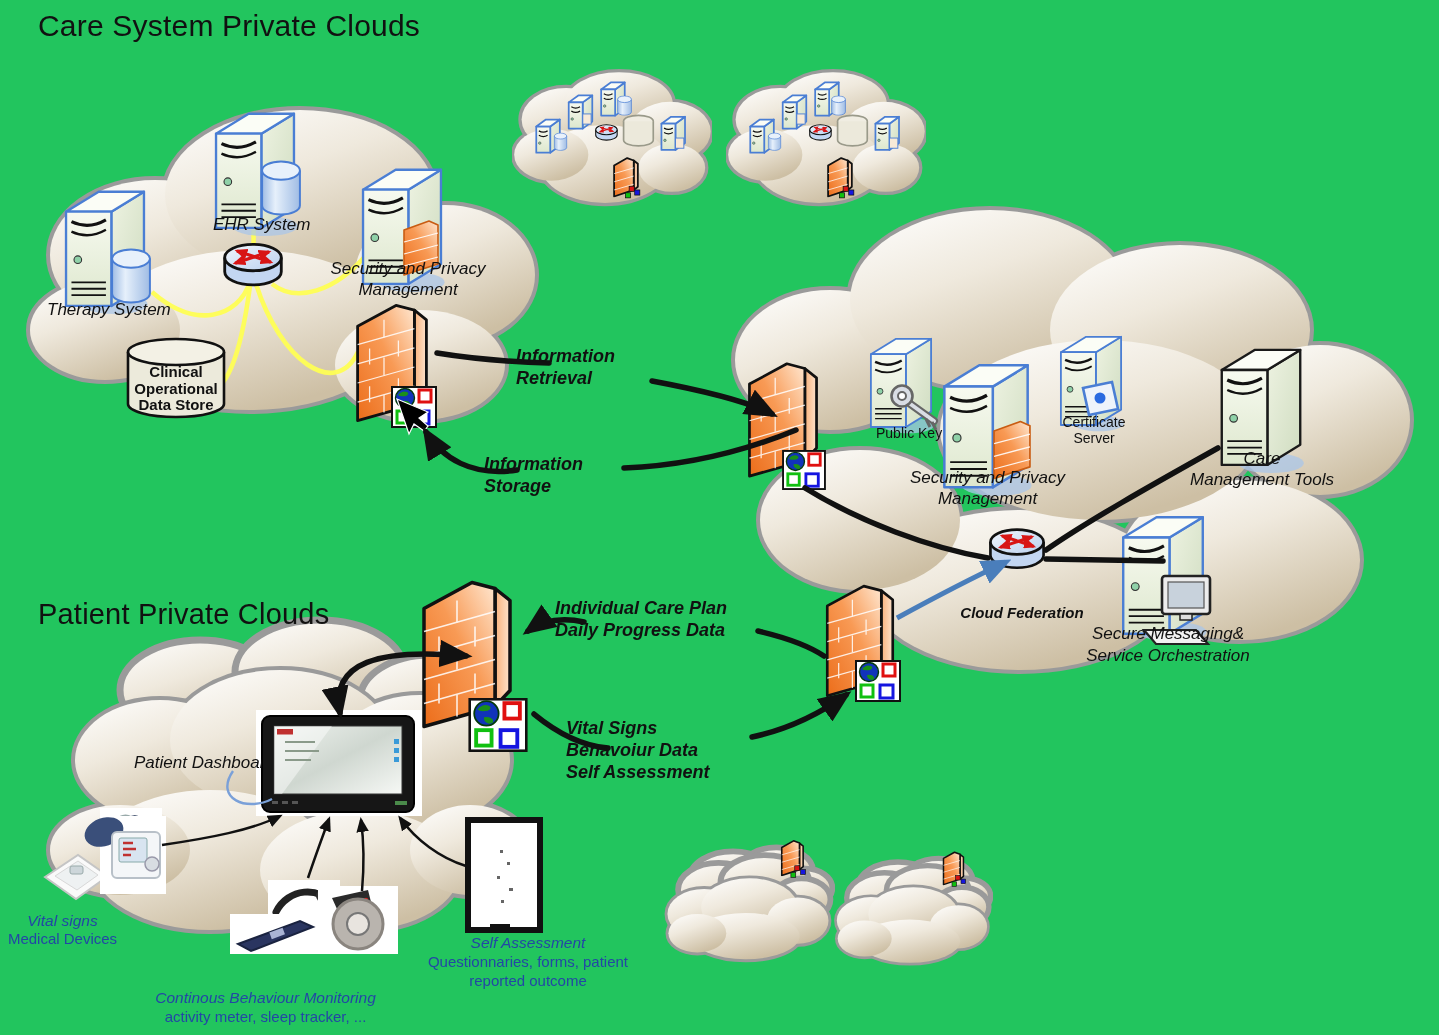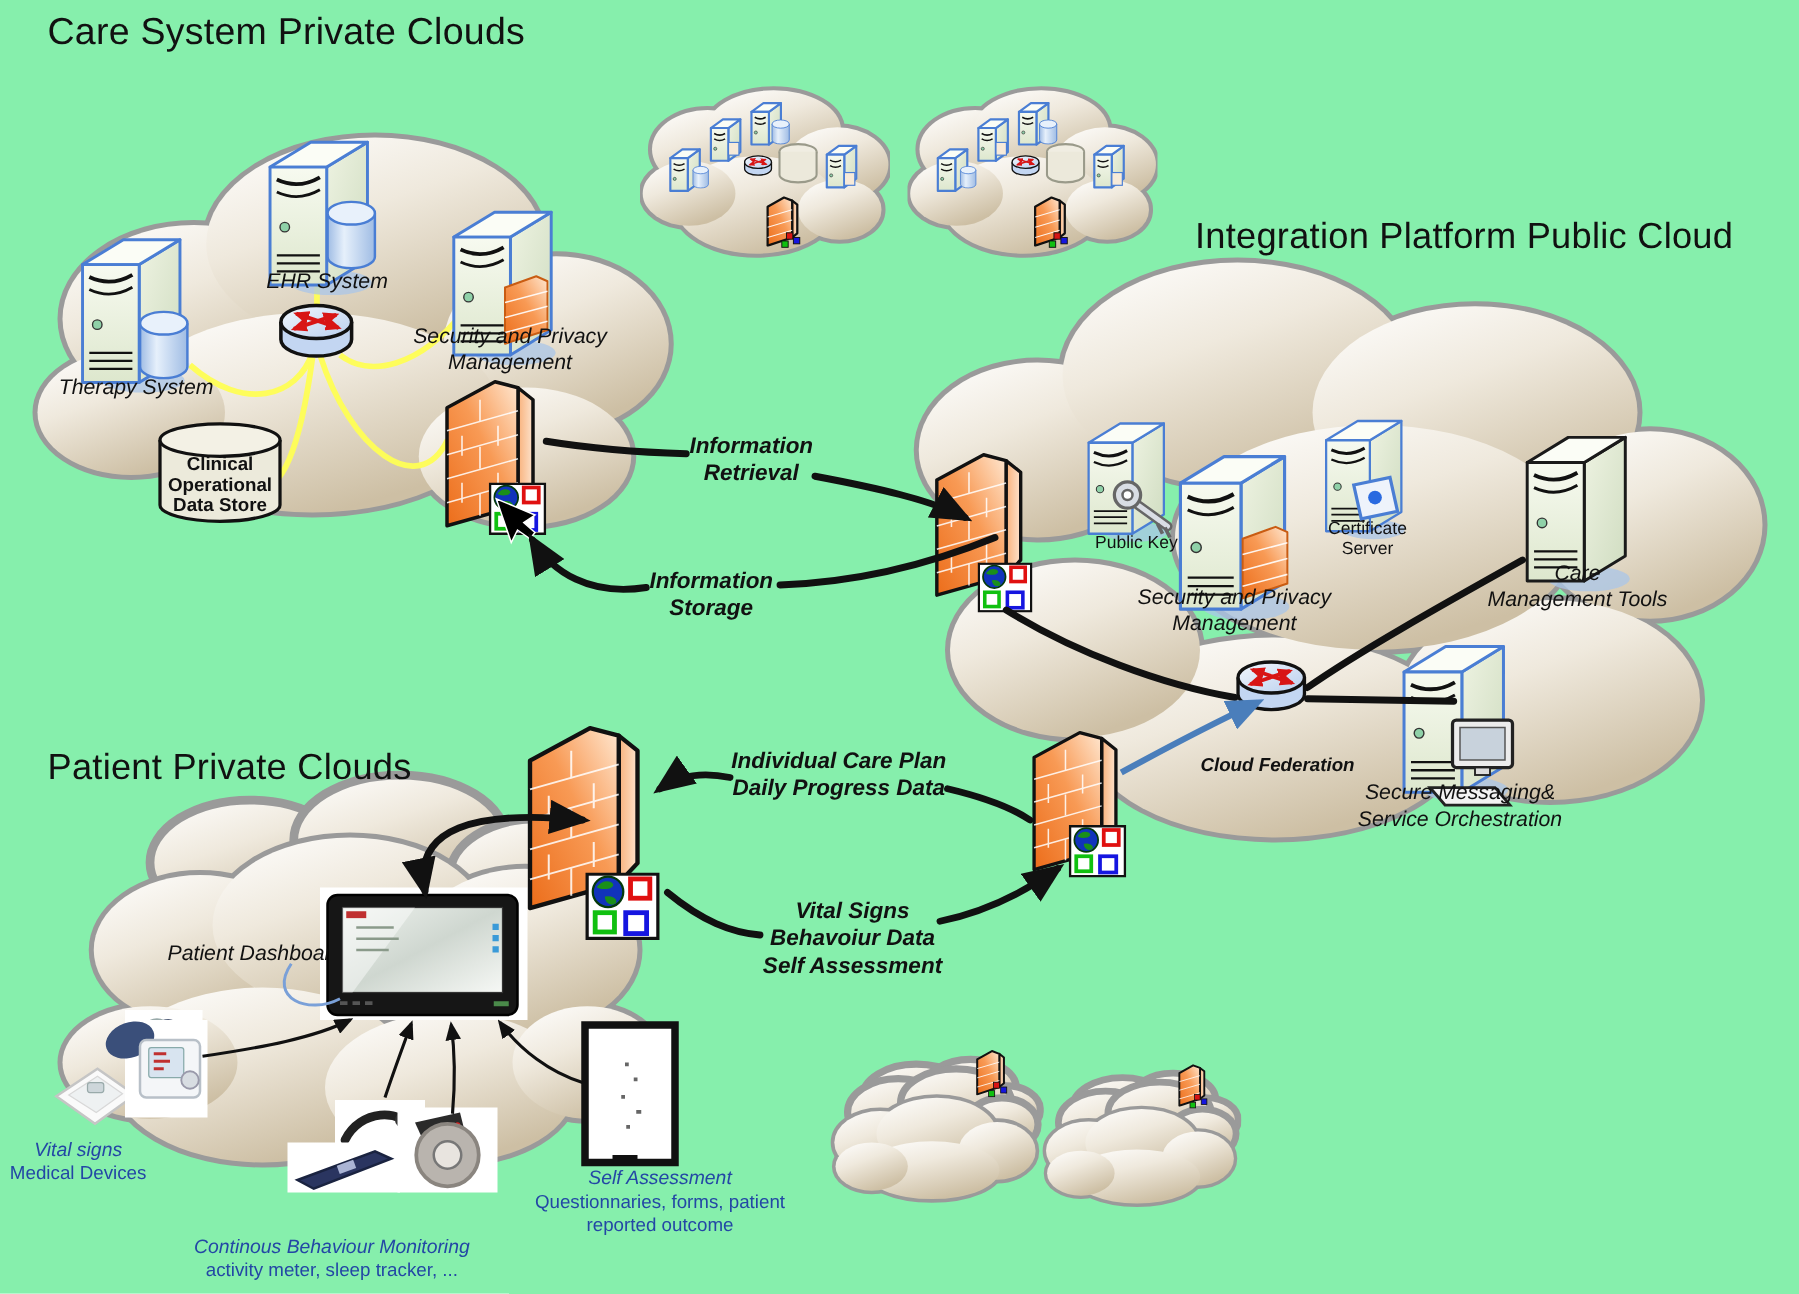--- a/index.html
+++ b/index.html
@@ -1,24 +1,24 @@
 <!DOCTYPE html>
 <html><head>
 <meta charset="utf-8">
 <style>
   html,body{margin:0;padding:0;background:#fff;}
-  .stage{position:relative;width:1439px;height:1035px;background:#86efac;
+  .stage{position:relative;width:1439px;height:1035px;background:#22c55e;
          font-family:"Liberation Sans",sans-serif;overflow:hidden;}
   .stage > svg{position:absolute;left:0;top:0;}
   .lbl{position:absolute;color:#111;white-space:pre-line;line-height:1.18;}
   .c{text-align:center;}
   .title{font-size:30px;letter-spacing:.2px;}
   .srv{font-size:17px;font-style:italic;}
   .sm{font-size:14px;line-height:1.15;}
-  .flow{font-weight:bold;font-style:italic;font-size:18px;line-height:22px;text-align:center;}
+  .flow{font-weight:bold;font-style:italic;font-size:18px;line-height:22px;text-align:left;}
   .fed{font-weight:bold;font-style:italic;font-size:15px;text-align:center;margin-top:20px;}
   .blue{color:#2347a5;font-size:15px;text-align:center;line-height:1.25;}
   .bi{font-style:italic;font-size:15.5px;}
   .clip{white-space:nowrap;overflow:hidden;}
   .cods{font-size:15px;font-weight:bold;line-height:16.5px;text-align:center;}
 </style>
 </head>
 <body>
 
 <div class="stage">
@@ -437,21 +437,20 @@
 <path d="M897,618 C930,600 972,578 1006,562" stroke="#4a7ebb" stroke-width="5" fill="none" marker-end="url(#mBlue)"></path>
 <g stroke="#111" stroke-width="2.5" fill="none">
   <path d="M162,845 C210,838 252,830 280,816" marker-end="url(#mB)"></path>
   <path d="M308,878 C315,857 322,838 329,819" marker-end="url(#mB)"></path>
   <path d="M362,891 C364,868 364,842 361,820" marker-end="url(#mB)"></path>
   <path d="M466,866 C440,858 416,840 400,818" marker-end="url(#mB)"></path>
 </g>
 </svg>
 
 <div class="lbl title" style="left:38px;top:8px;width:440px;">Care System Private Clouds</div>
-<div class="lbl title" style="left:956px;top:172px;width:480px;font-size:29px;">Integration Platform Public Cloud</div>
 <div class="lbl title" style="left:38px;top:597px;width:360px;font-size:29px;">Patient Private Clouds</div>
 
 <div class="lbl srv" style="left:47px;top:300px;">Therapy System</div>
 <div class="lbl srv" style="left:213px;top:215px;">EHR System</div>
 <div class="lbl srv c" style="left:308px;top:258px;width:200px;line-height:21px;">Security and Privacy
 Management</div>
 <div class="lbl cods" style="left:116px;top:364px;width:120px;">Clinical
 Operational
 Data Store</div>
 

